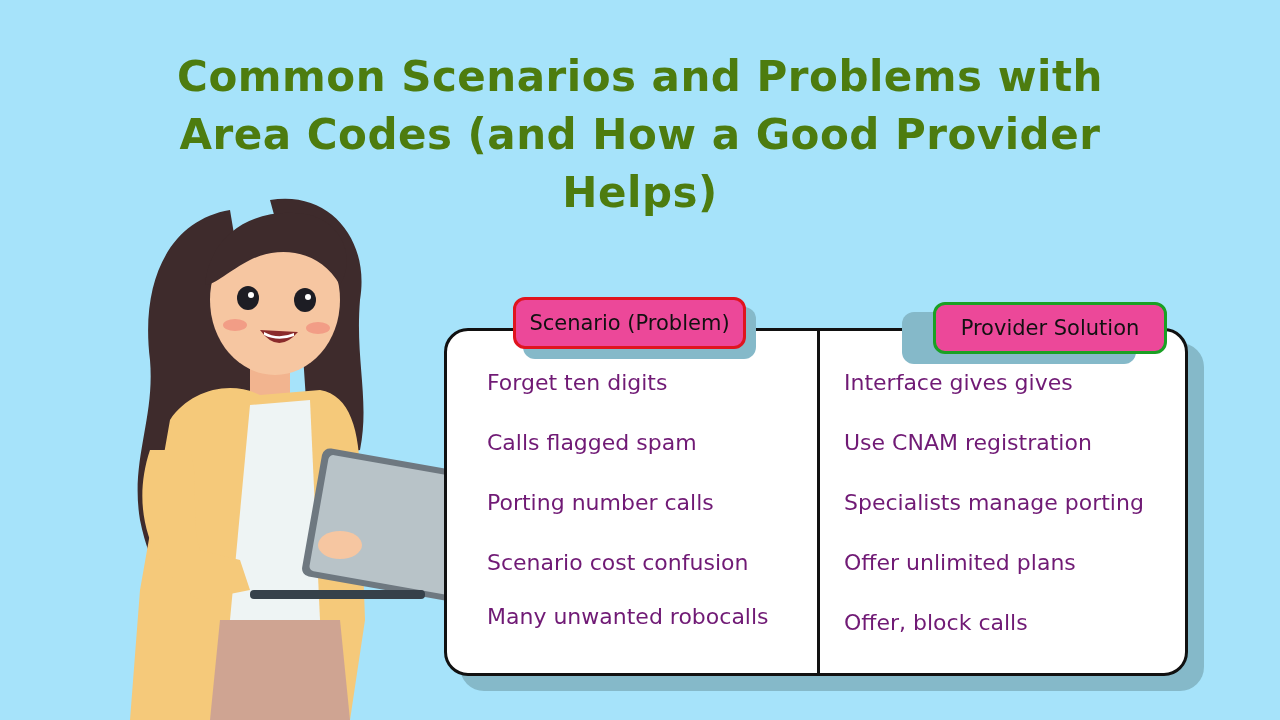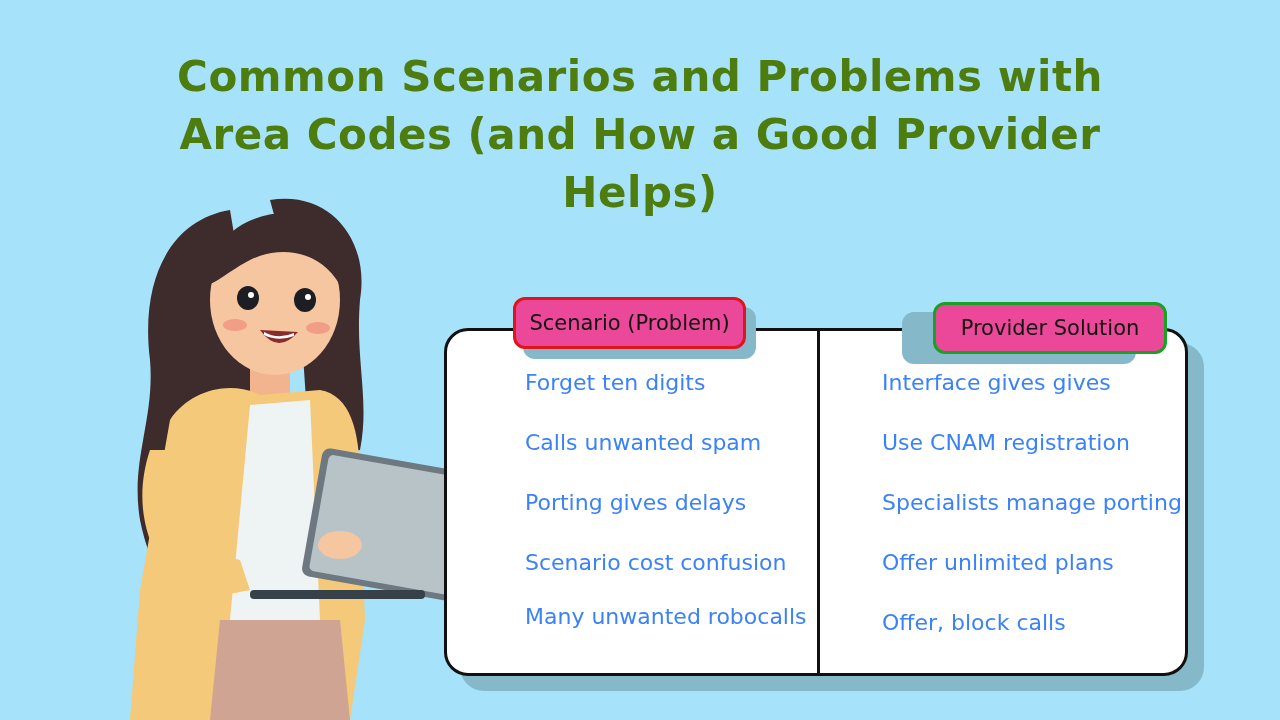--- a/index.html
+++ b/index.html
@@ -46,23 +46,22 @@
     left: 370px; top: 0; bottom: 0;
     width: 3px; background: #111;
   }
   .col { position: absolute; top: 0; }
   .col.left { left: 40px; }
   .col.right { left: 397px; }
   .row-text {
     position: absolute;
     white-space: nowrap;
     font-size: 22px;
-    color: #3b82f6;
+    color: #701a75;
     font-family: "DejaVu Sans", sans-serif;
-    margin-left: 38px;
   }
 
   .tab {
     position: absolute;
     background: #ec4899;
     border-radius: 12px;
     font-size: 21px;
     color: #111;
     font-family: "DejaVu Sans", sans-serif;
     display: flex; align-items: center; justify-content: center;
@@ -126,22 +125,22 @@
     <path d="M40 260 C20 320 40 380 90 410 L140 400 L130 370 L90 360 C80 330 90 290 80 260 Z" fill="#f5c97a"></path>
   </svg>
 </div>
 
 <div class="card-shadow"></div>
 <div class="card">
   <div class="divider"></div>
 
   <div class="col left">
     <div class="row-text" style="left:0;top:39px">Forget ten digits</div>
-    <div class="row-text" style="left:0;top:99px">Calls unwanted spam</div>
-    <div class="row-text" style="left:0;top:159px">Porting gives delays</div>
+    <div class="row-text" style="left:0;top:99px">Calls flagged spam</div>
+    <div class="row-text" style="left:0;top:159px">Porting number calls</div>
     <div class="row-text" style="left:0;top:219px">Scenario cost confusion</div>
     <div class="row-text" style="left:0;top:273px">Many unwanted robocalls</div>
   </div>
 
   <div class="col right">
     <div class="row-text" style="left:0;top:39px">Interface gives gives</div>
     <div class="row-text" style="left:0;top:99px">Use CNAM registration</div>
     <div class="row-text" style="left:0;top:159px">Specialists manage porting</div>
     <div class="row-text" style="left:0;top:219px">Offer unlimited plans</div>
     <div class="row-text" style="left:0;top:279px">Offer, block calls</div>

